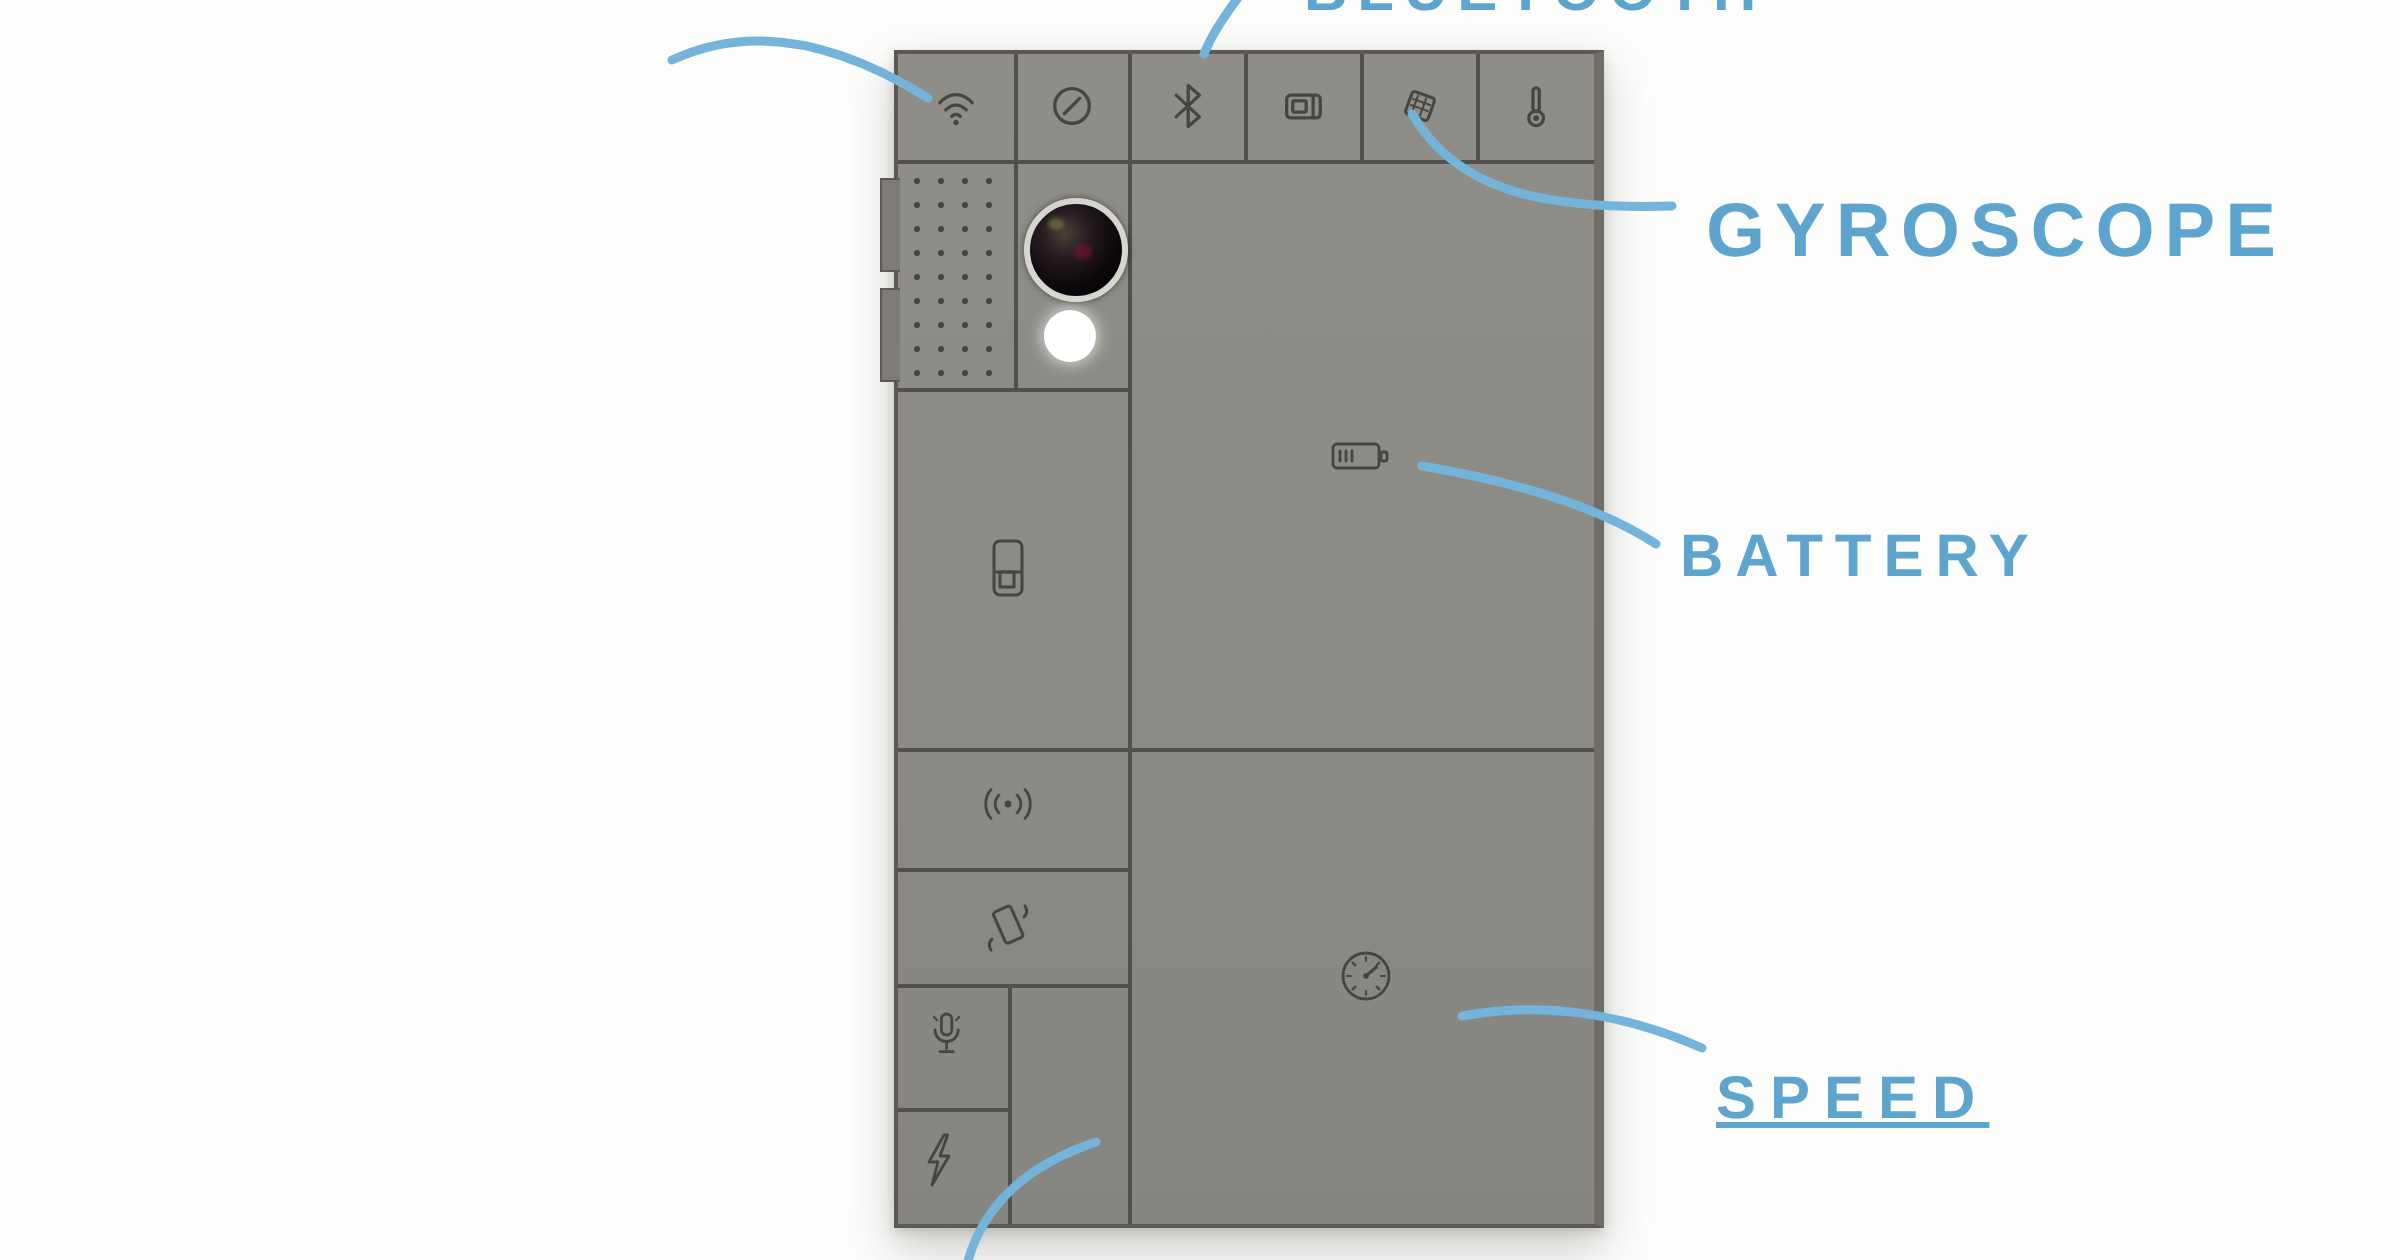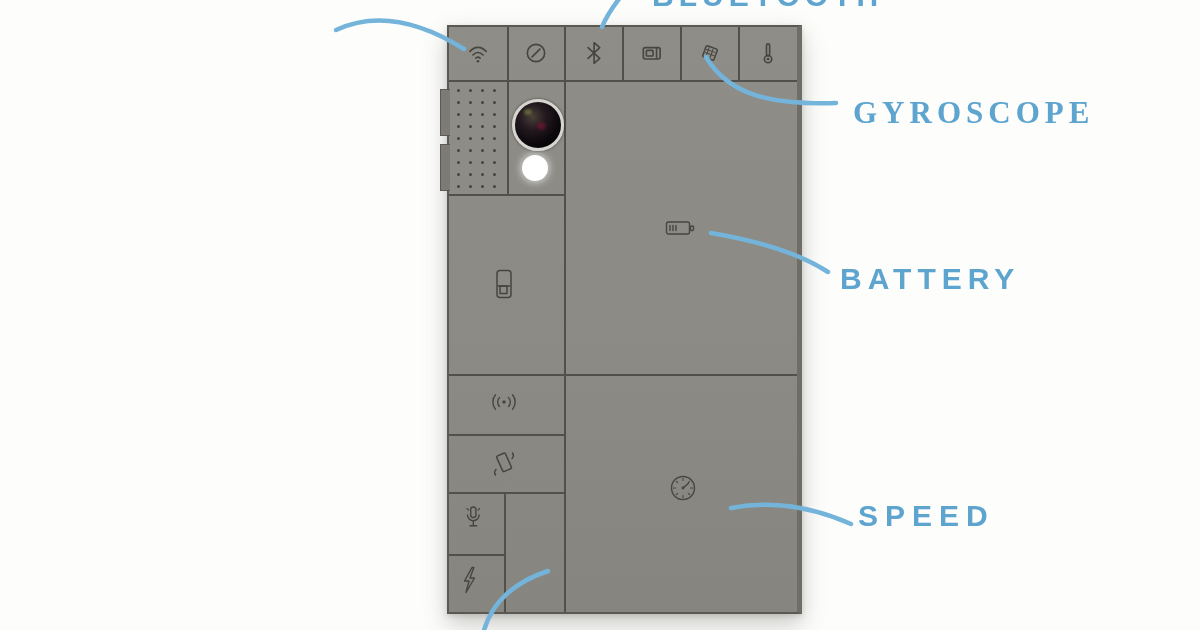--- a/index.html
+++ b/index.html
@@ -214,23 +214,23 @@
       <svg width="30" height="30" viewBox="0 0 30 30" fill="none" stroke="#46453f" stroke-width="1.4" stroke-linecap="round">
         <circle cx="15" cy="15" r="11.5"></circle>
         <path d="M15,5.5 V7.5 M24.5,15 H22.5 M15,24.5 V22.5 M5.5,15 H7.5 M21.7,8.3 L20.3,9.7 M21.7,21.7 L20.3,20.3 M8.3,21.7 L9.7,20.3 M8.3,8.3 L9.7,9.7" stroke-width="1.1"></path>
         <line x1="15" y1="15" x2="20.2" y2="10.5" stroke-width="1.6"></line>
         <circle cx="15" cy="15" r="1.4" fill="#46453f" stroke="none"></circle>
       </svg>
     </div>
   </div>
 
   <div class="ann" style="left:652px;top:-21px;letter-spacing:5px;">BLUETOOTH</div>
-  <div class="ann" style="left:853px;top:95px;font-size:31px;letter-spacing:5px;font-family:Liberation Serif, serif;">GYROSCOPE</div>
+  <div class="ann" style="left:853px;top:95px;font-size:38px;letter-spacing:5px;">GYROSCOPE</div>
   <div class="ann" style="left:840px;top:262px;">BATTERY</div>
-  <div class="ann" style="left:858px;top:499px;letter-spacing:7px;">SPEED</div>
+  <div class="ann" style="left:858px;top:533px;letter-spacing:7px;text-decoration:underline;">SPEED</div>
 
   <svg class="curves" width="1200" height="630" viewBox="0 0 1200 630">
     <g fill="none" stroke="#74b4da" stroke-width="4.5" stroke-linecap="round">
       <path d="M336,30 Q392,4 464,49"></path>
       <path d="M626,-10 Q608,12 602,27"></path>
       <path d="M706,57 C728,94 768,105 836,103"></path>
       <path d="M711,233 Q788,246 828,272"></path>
       <path d="M731,508 Q790,497 851,524"></path>
       <path d="M548,571 Q494,589 483,634"></path>
     </g>

